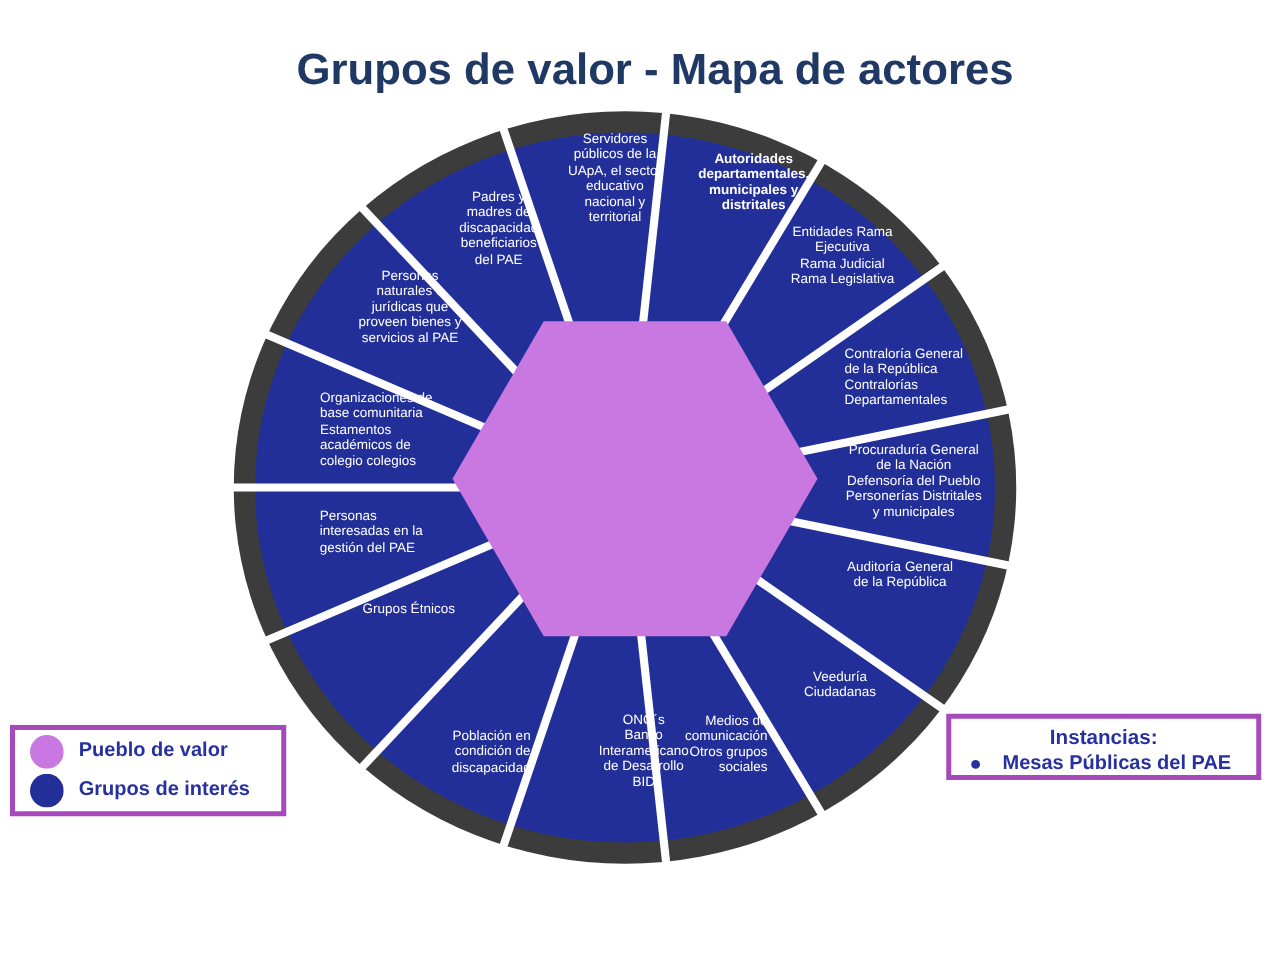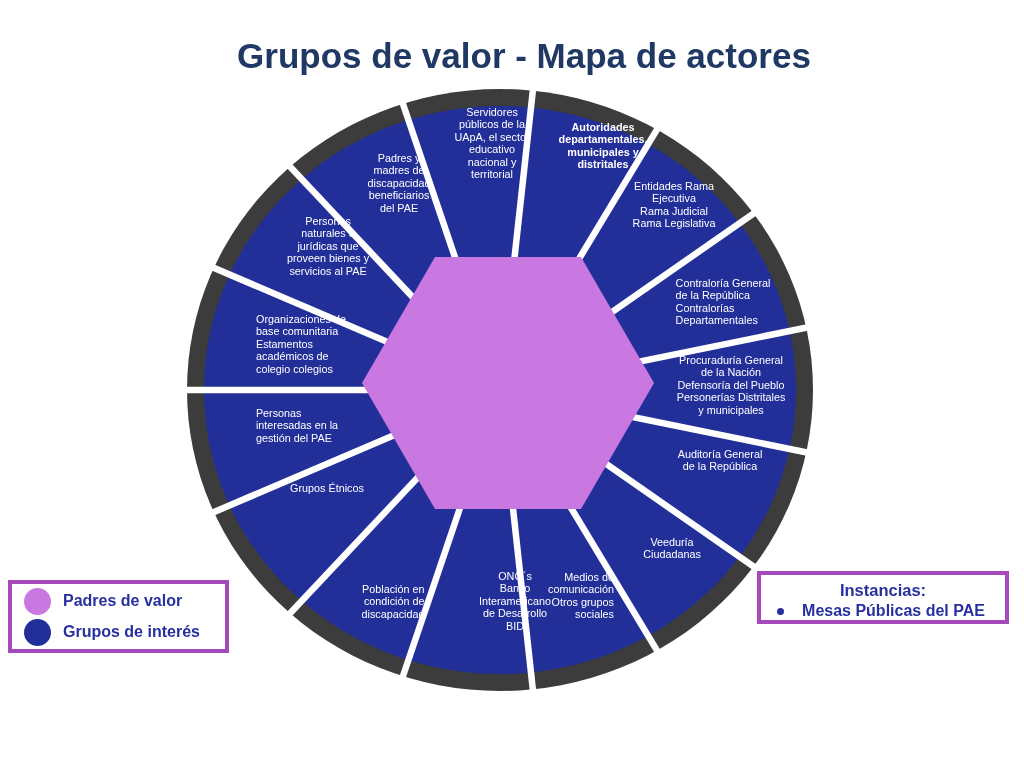--- a/index.html
+++ b/index.html
@@ -137,21 +137,21 @@
 de la República
 Contralorías
 Departamentales</div>
     </div>
 
   <div class="legend-box">
     <div class="legend-row">
       <svg class="legend-dot" width="27" height="27">
         <circle cx="13.5" cy="13.5" r="13.5" fill="#C878E0"></circle>
       </svg>
-      <span class="legend-label">Padres de valor</span>
+      <span class="legend-label">Pueblo de valor</span>
     </div>
     <div class="legend-row">
       <svg class="legend-dot" width="27" height="27">
         <circle cx="13.5" cy="13.5" r="13.5" fill="#222F99"></circle>
       </svg>
       <span class="legend-label">Grupos de interés</span>
     </div>
   </div>
 
   <div class="instances-box">

